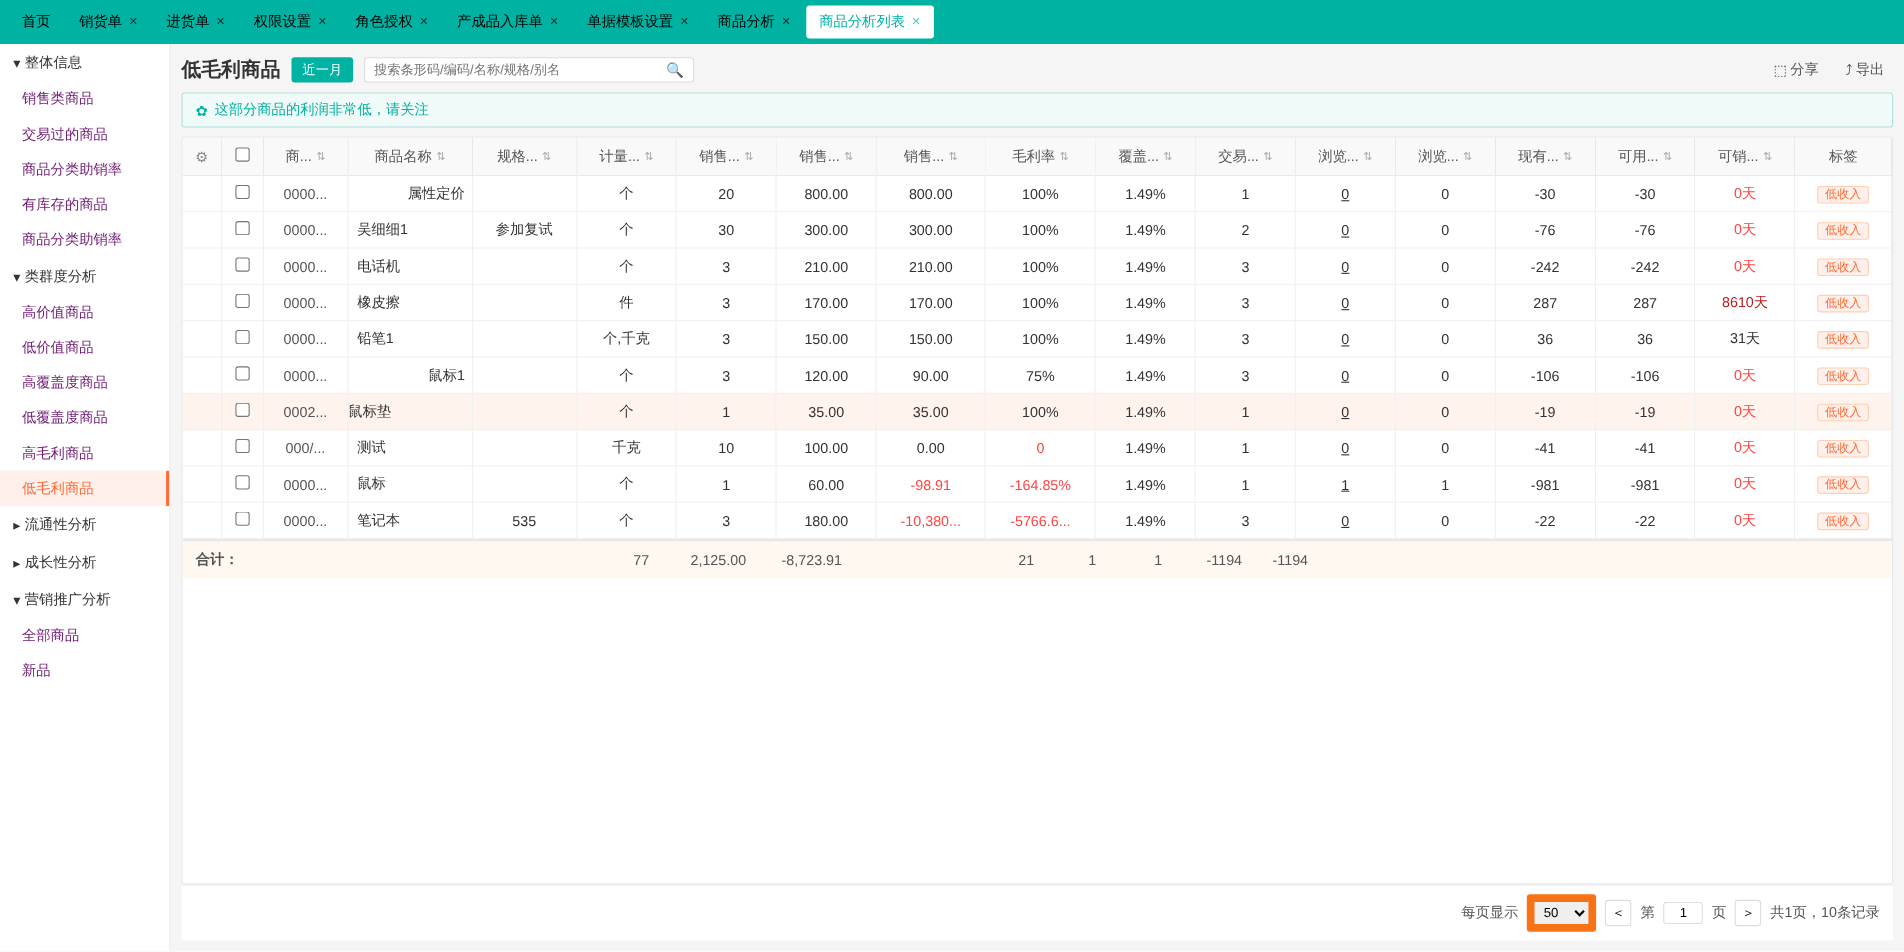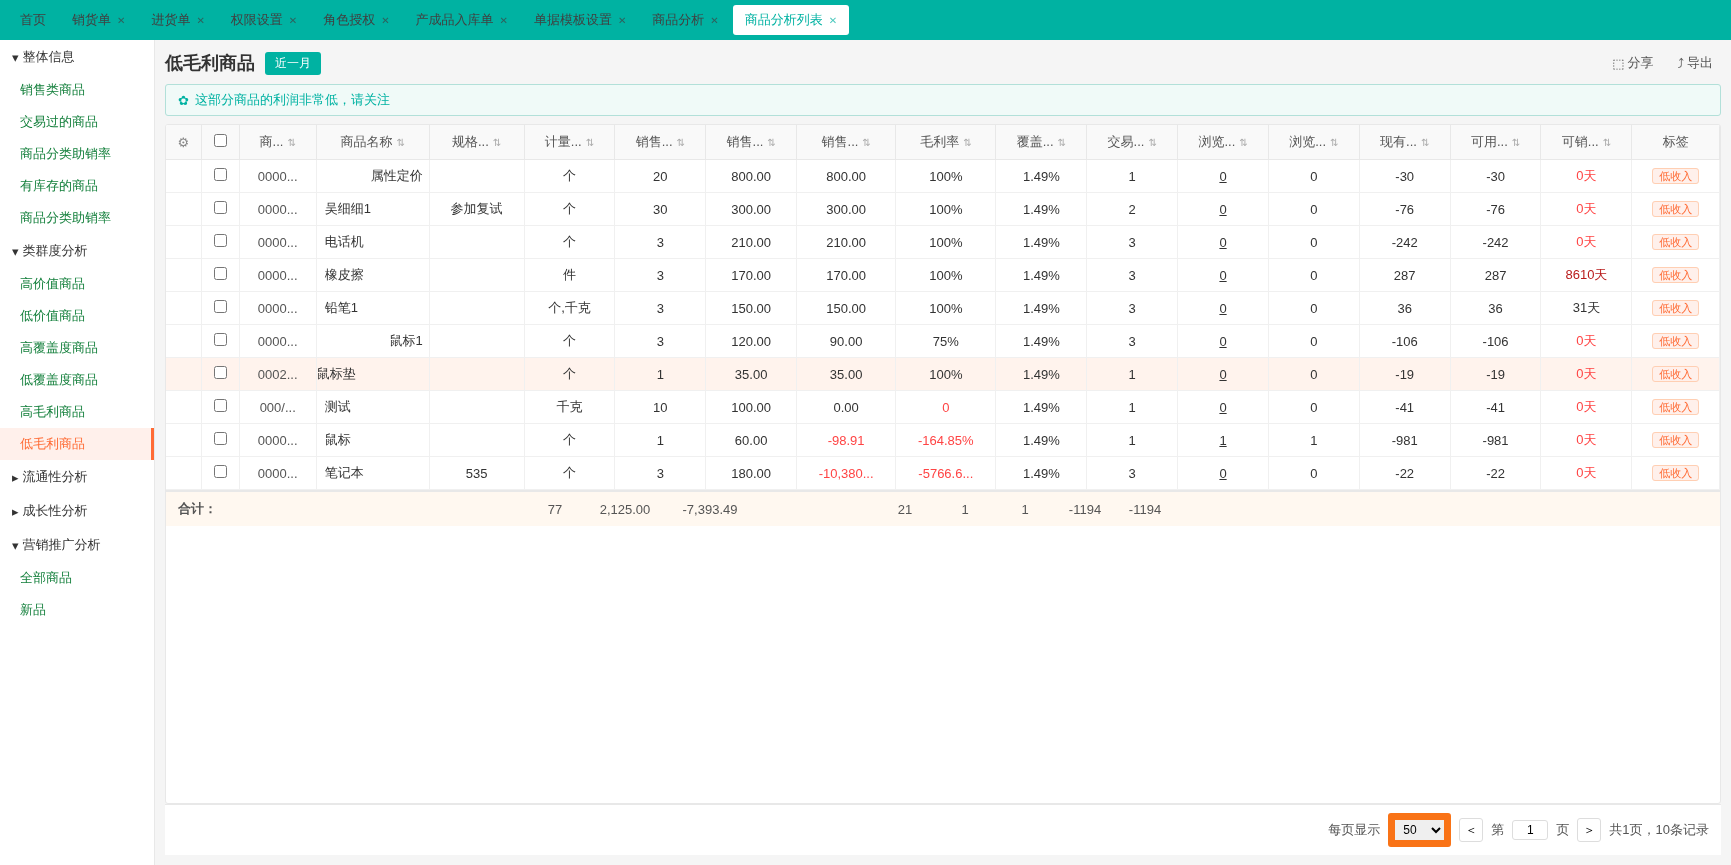--- a/index.html
+++ b/index.html
@@ -8,21 +8,21 @@
     
     .top-nav {
       background: #00b2a2;
       height: 40px;
       display: flex;
       align-items: center;
       padding: 0 8px;
       gap: 2px;
     }
     .nav-item {
-      color: #404040;
+      color: #000000;
       padding: 6px 12px;
       cursor: pointer;
       white-space: nowrap;
       border-radius: 3px;
       display: flex;
       align-items: center;
       gap: 4px;
       font-size: 13px;
     }
     .nav-item.active { background: #fff; color: #00b2a2; }
@@ -46,21 +46,21 @@
       padding: 8px 12px;
       color: #333;
       font-size: 13px;
       cursor: pointer;
       display: flex;
       align-items: center;
       gap: 4px;
     }
     .sidebar-item {
       padding: 7px 12px 7px 20px;
-      color: #15803d;
+      color: #701a75;
       cursor: pointer;
       font-size: 13px;
     }
     .sidebar-item.active { background: #fff0eb; color: #ff6b35; border-right: 3px solid #ff6b35; }
     
     
     .content-area {
       flex: 1;
       display: flex;
       flex-direction: column;
@@ -185,21 +185,21 @@
     .underline { text-decoration: underline; cursor: pointer; color: #333; }
     .sort-icon { color: #aaa; font-size: 10px; margin-left: 2px; cursor: pointer; }
     
     
     .table-footer {
       background: #fff8f0;
       border-top: 2px solid #e8e8e8;
       padding: 8px 12px;
       display: flex;
       align-items: center;
-      gap: 8px;
+      gap: 36px;
       font-size: 13px;
       color: #555;
     }
     .footer-label { font-weight: bold; }
     
     
     .pagination-bar {
       background: #fff;
       border-top: 1px solid #e8e8e8;
       padding: 8px 12px;
@@ -321,20 +321,24 @@
     </div>
     <div class="sidebar-item">全部商品</div>
     <div class="sidebar-item">新品</div>
   </div>
 
   <div class="content-area">
 
     <div class="content-header">
       <span class="page-title">低毛利商品</span>
       <button class="time-filter-btn">近一月</button>
+      <div class="search-box">
+        <input type="text" placeholder="搜索条形码/编码/名称/规格/别名" style="">
+        <span style="color:#aaa; cursor:pointer;">🔍</span>
+      </div>
       <div class="header-actions">
         <div class="action-btn">
           <span>⬚</span>
           <span>分享</span>
         </div>
         <div class="action-btn">
           <span>⤴</span>
           <span>导出</span>
         </div>
       </div>
@@ -654,21 +658,21 @@
       <td><span class="tag-badge">低收入</span></td>
     </tr>
           </tbody>
       </table>
 
       <div class="table-footer">
         <span class="footer-label">合计：</span>
         <div style="display:flex; gap:0; flex:1; text-align:center; padding-left: 300px;">
           <span style="min-width:60px;">77</span>
           <span style="min-width:80px;">2,125.00</span>
-          <span style="min-width:90px;">-7,393.49</span>
+          <span style="min-width:90px;">-8,723.91</span>
           <span style="min-width:60px;"></span>
           <span style="min-width:60px;"></span>
           <span style="min-width:60px;">21</span>
           <span style="min-width:60px;">1</span>
           <span style="min-width:60px;">1</span>
           <span style="min-width:60px;">-1194</span>
           <span style="min-width:60px;">-1194</span>
         </div>
       </div>
     </div>

